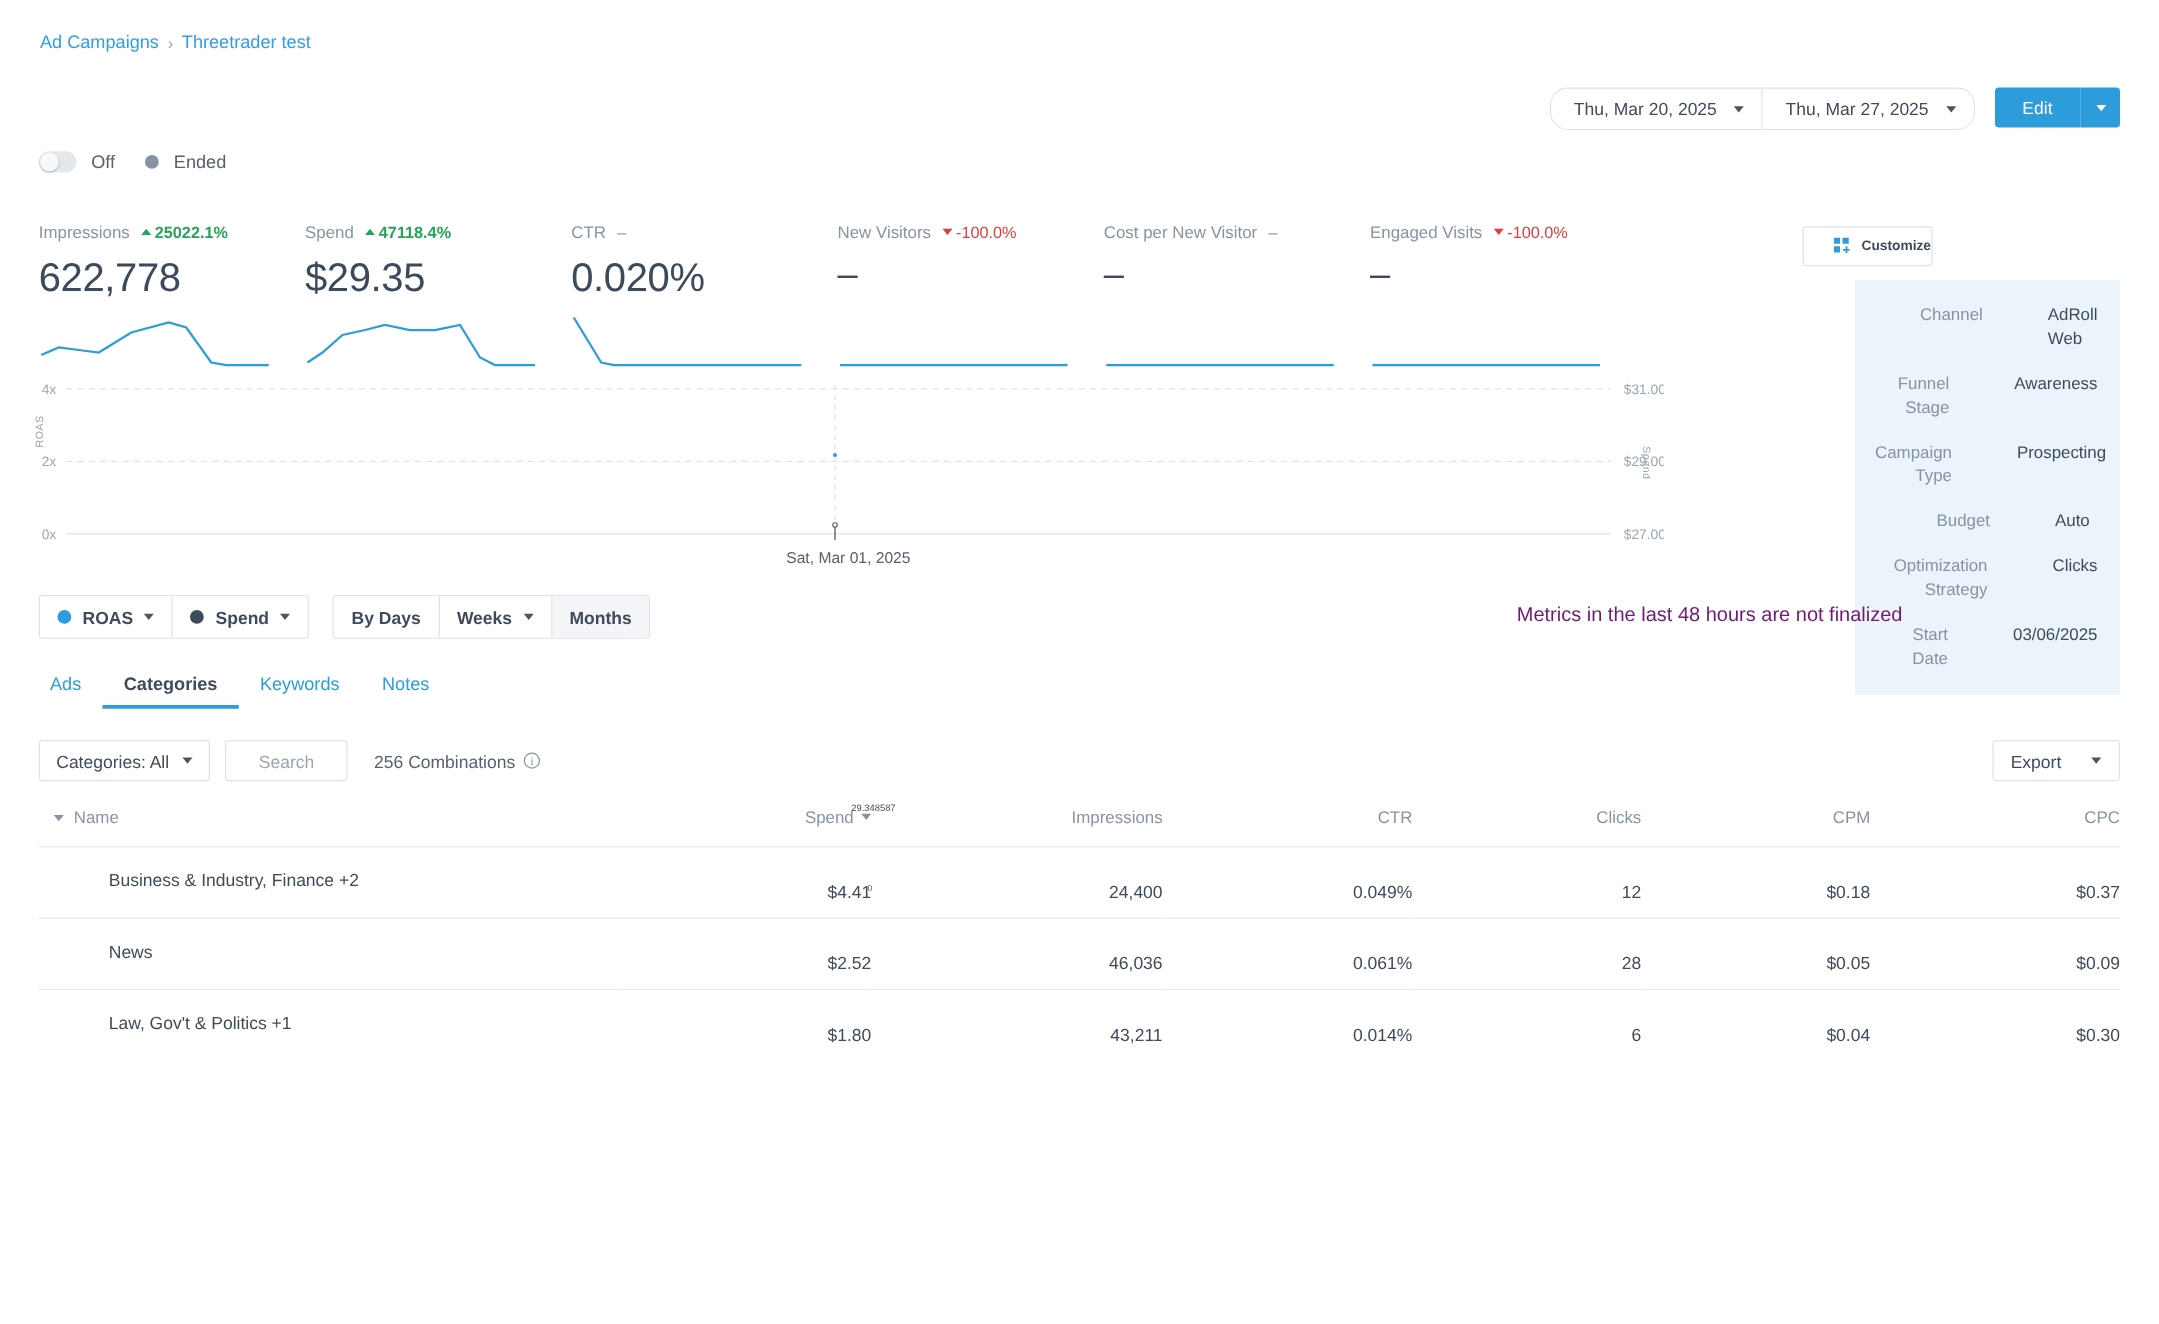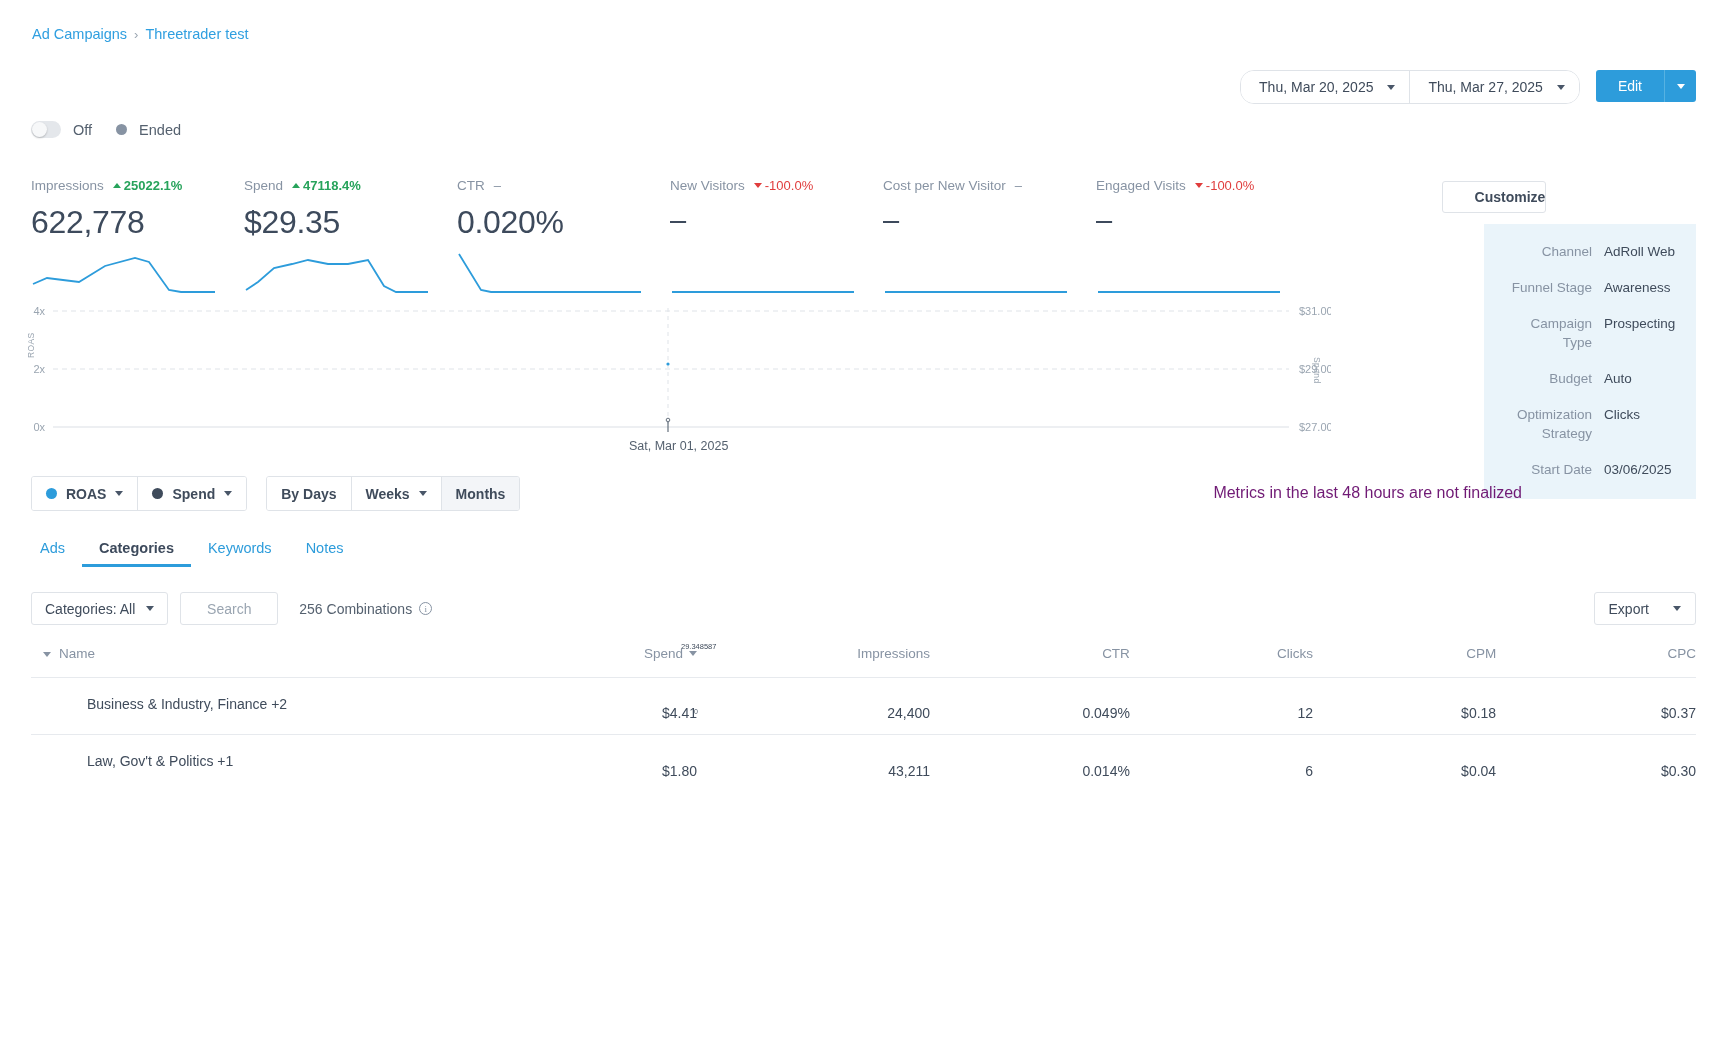--- a/index.html
+++ b/index.html
@@ -88,27 +88,27 @@
   .tri-down { width:0;height:0;border-left:4px solid transparent;border-right:4px solid transparent;border-top:5.5px solid #e03d3d; }
   .kpi-value { font-size: 32px; color: #3d4a5c; margin-top: 10px; height: 36px; letter-spacing: -0.3px; }
   .kpi-value.dash { font-size: 29px; }
   .kpi-spark { margin-top: 6px; height: 48px; width: 186px; }
 
   
   .customize-btn {
     position: absolute; right: 181px; top: 181px;
     width: 104px; height: 32px; border: 1px solid #dfe3e8; border-radius: 3px;
     background: #fff; display: flex; align-items: center; justify-content: center;
-    gap: 8px; font-size: 14px; font-weight: 700; color: #3f4b5b; cursor: pointer; padding-left: 24px;
+    gap: 8px; font-size: 11px; font-weight: 700; color: #3f4b5b; cursor: pointer; padding-left: 24px;
   }
   .info-panel {
     position: absolute; right: 31px; top: 224px; width: 212px;
     background: #eaf4fa; padding: 18px 18px 20px 16px;
   }
-  .info-row { display: flex; align-items: flex-start; margin-bottom: 17px; }
+  .info-row { display: flex; align-items: flex-start; margin-bottom: 17px; gap: 40px; }
   .info-row:last-child { margin-bottom: 0; }
   .info-key {
     width: 104px; text-align: right; padding-right: 12px;
     font-size: 13.5px; color: #8793a3; line-height: 19px;
   }
   .info-val { font-size: 13.5px; color: #3f4b5b; line-height: 19px; flex: 1; }
 
   
   .chart-wrap { position: absolute; left: 31px; top: 296px; width: 1300px; height: 168px; }
   .chart-svg { display: block; }
@@ -507,20 +507,29 @@
         <tr class="sub-row">
           <td class="cell-name">Business &amp; Industry, Finance +2</td>
           <td class="cell-num">$4.41</td>
           <td class="cell-num">24,400</td>
           <td class="cell-num">0.049%</td>
           <td class="cell-num">12</td>
           <td class="cell-num">$0.18</td>
           <td class="cell-num">$0.37</td>
         </tr>
         <tr class="sub-row">
+          <td class="cell-name">News</td>
+          <td class="cell-num">$2.52</td>
+          <td class="cell-num">46,036</td>
+          <td class="cell-num">0.061%</td>
+          <td class="cell-num">28</td>
+          <td class="cell-num">$0.05</td>
+          <td class="cell-num">$0.09</td>
+        </tr>
+        <tr class="sub-row">
           <td class="cell-name">Law, Gov't &amp; Politics +1</td>
           <td class="cell-num">$1.80</td>
           <td class="cell-num">43,211</td>
           <td class="cell-num">0.014%</td>
           <td class="cell-num">6</td>
           <td class="cell-num">$0.04</td>
           <td class="cell-num">$0.30</td>
         </tr>
       </tbody>
     </table>

